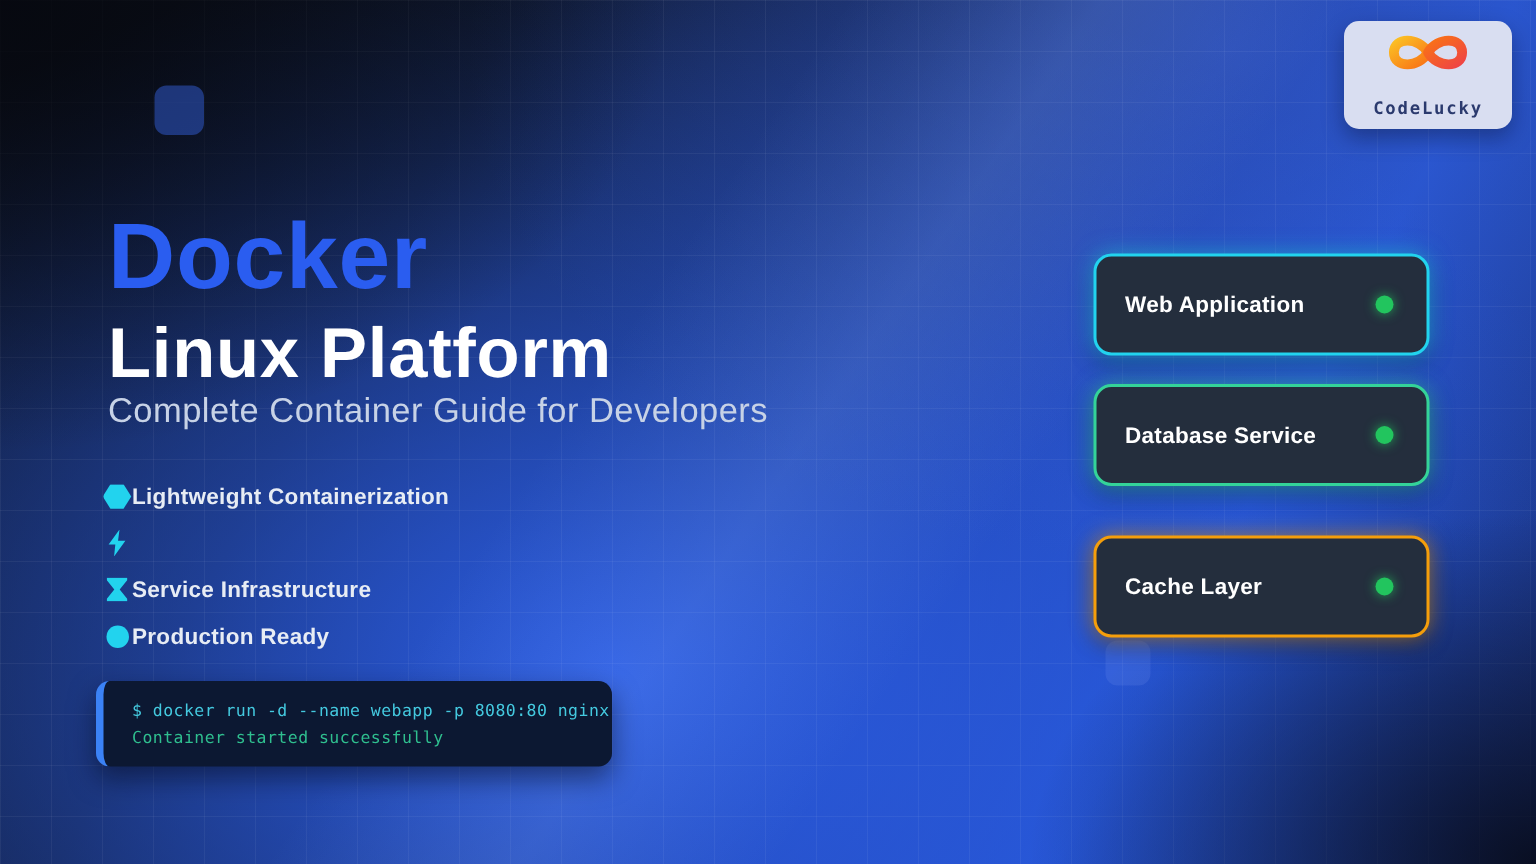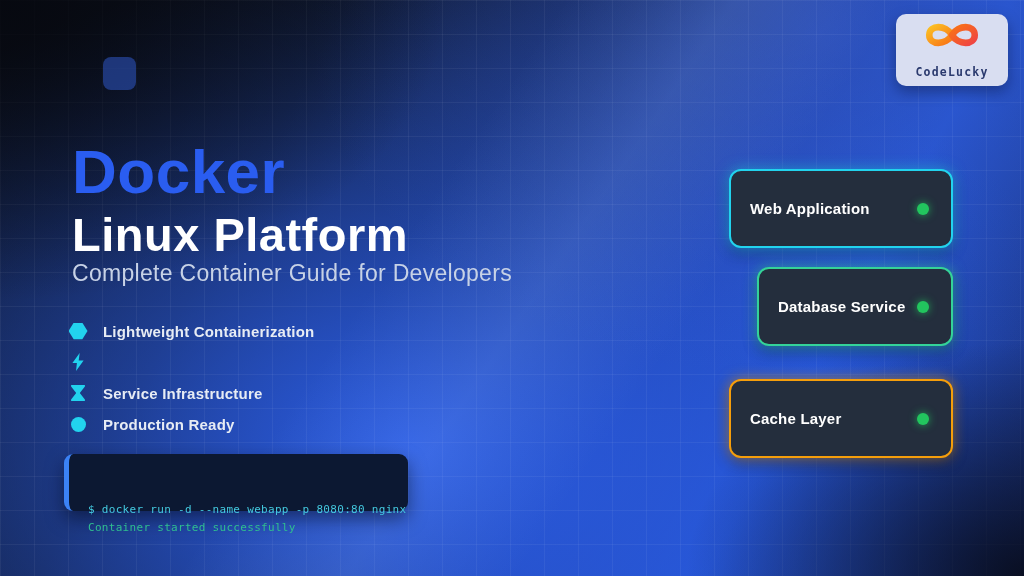--- a/index.html
+++ b/index.html
@@ -53,48 +53,48 @@
   
   .hero { position: absolute; left: 72px; top: 140px; }
   .title-accent { font-size: 62px; font-weight: 800; color: #2a5df0; line-height: 1.04; letter-spacing: 0.5px; }
   .title-main { font-size: 47px; font-weight: 800; color: #ffffff; line-height: 1.04; letter-spacing: 0.5px; margin-top: 7px; }
   .subtitle { font-size: 23px; font-weight: 400; color: #c7d2e6; letter-spacing: 0.3px; }
 
   
   .features { position: absolute; left: 68px; top: 320px; display: flex; flex-direction: column; gap: 9px; }
   .feature-row { display: flex; align-items: center; height: 22px; }
   .feature-icon-wrap { width: 20px; display: flex; justify-content: center; }
-  .feature-label { margin-left: 15px; font-size: 15px; font-weight: 700; color: #e7ecf4; letter-spacing: 0.2px; }
+  .feature-label { font-size: 15px; font-weight: 700; color: #e7ecf4; letter-spacing: 0.2px; }
   .icon-cyan { background: #22d3ee; }
   .icon-hexagon { width: 19px; height: 17px; clip-path: polygon(27% 2%, 73% 2%, 100% 50%, 73% 98%, 27% 98%, 0% 50%); }
   .icon-bolt { width: 14px; height: 18px; clip-path: polygon(62% 0%, 10% 56%, 42% 56%, 36% 100%, 90% 42%, 55% 42%); }
   .icon-hourglass { width: 15px; height: 16px; clip-path: polygon(4% 0%, 96% 0%, 96% 10%, 62% 50%, 96% 90%, 96% 100%, 4% 100%, 4% 90%, 38% 50%, 4% 10%); }
   .icon-circle { width: 15px; height: 15px; border-radius: 50%; }
 
   
   .terminal {
     position: absolute; left: 64px; top: 454px; width: 344px; height: 57px;
     background: #0c1832; border-radius: 9px; border-left: 5px solid #3b82f6;
     box-shadow: 0 8px 18px rgba(3,8,24,0.5);
     padding: 11px 16px 0 19px;
     font-family: "DejaVu Sans Mono", monospace; font-size: 11px; letter-spacing: 0.3px;
     line-height: 18px; white-space: nowrap;
   }
-  .terminal-command { color: #44c9df; margin-top: 36px; }
+  .terminal-command { color: #44c9df; }
   .terminal-output { color: #2fbf8f; }
 
   
   .service-cards { position: absolute; left: 729px; top: 169px; width: 224px; display: flex; flex-direction: column; gap: 19px; }
   .service-card {
-    height: 79px; border-radius: 12px; background: #242e3d;
+    height: 68px; border-radius: 12px; background: #242e3d;
     display: flex; align-items: center; justify-content: space-between;
     padding: 0 22px 0 19px; border: 2px solid; text-align: right;
   }
   .card-cyan   { border-color: #22d3ee; box-shadow: 0 0 14px rgba(34,211,238,0.55), 0 6px 14px rgba(3,8,24,0.35); }
-  .card-green  { border-color: #34d399; box-shadow: 0 0 14px rgba(52,211,153,0.55), 0 6px 14px rgba(3,8,24,0.35); margin-left: 28px; }
+  .card-green  { border-color: #34d399; box-shadow: 0 0 14px rgba(52,211,153,0.55), 0 6px 14px rgba(3,8,24,0.35); }
   .card-orange { border-color: #f59e0b; box-shadow: 0 0 14px rgba(245,158,11,0.55), 0 6px 14px rgba(3,8,24,0.35); margin-top: 14px; }
   .service-label { font-size: 15px; font-weight: 700; color: #ffffff; letter-spacing: 0.2px; }
   .status-dot { width: 12px; height: 12px; border-radius: 50%; background: #22c55e; box-shadow: 0 0 8px rgba(34,197,94,0.8); }
 </style>
 </head>
 <body>
 
 <div class="slide">
   <div class="layer grid-overlay"></div>
   <div class="layer streak"></div>

